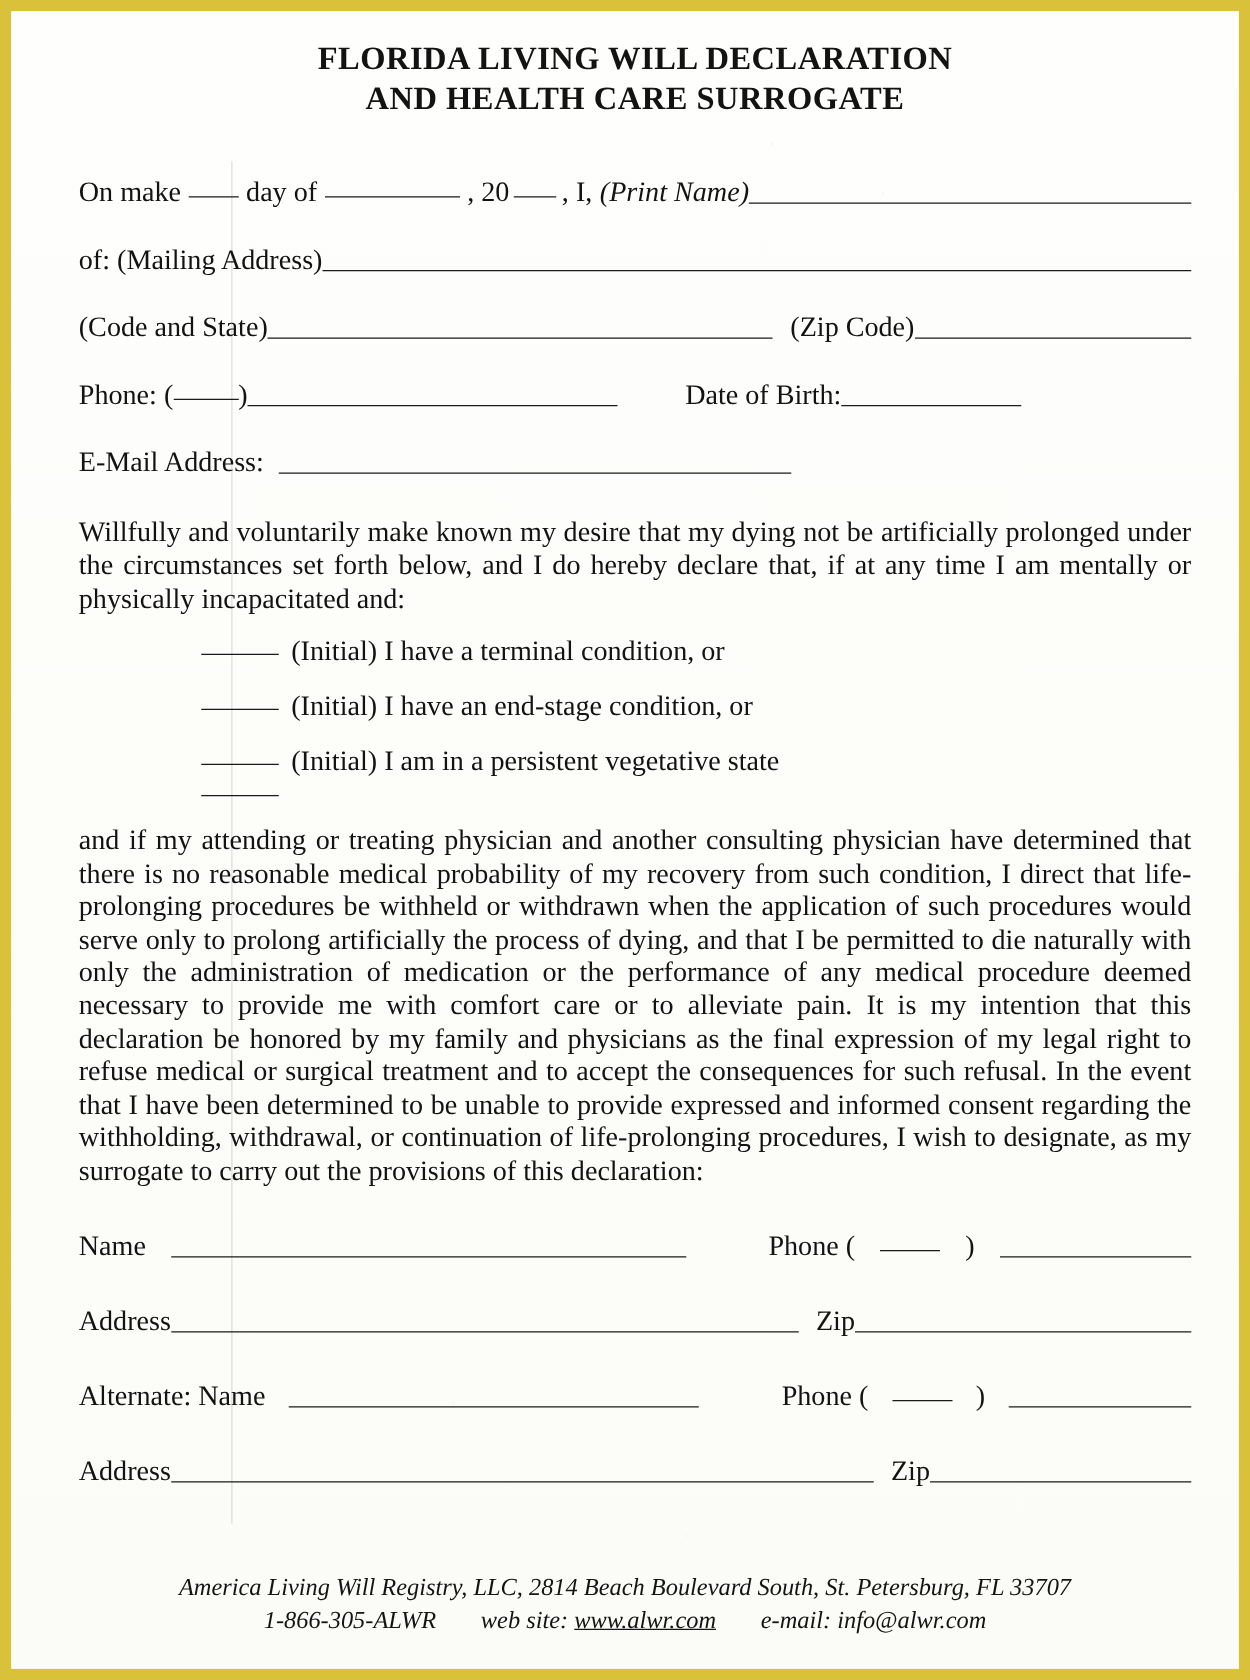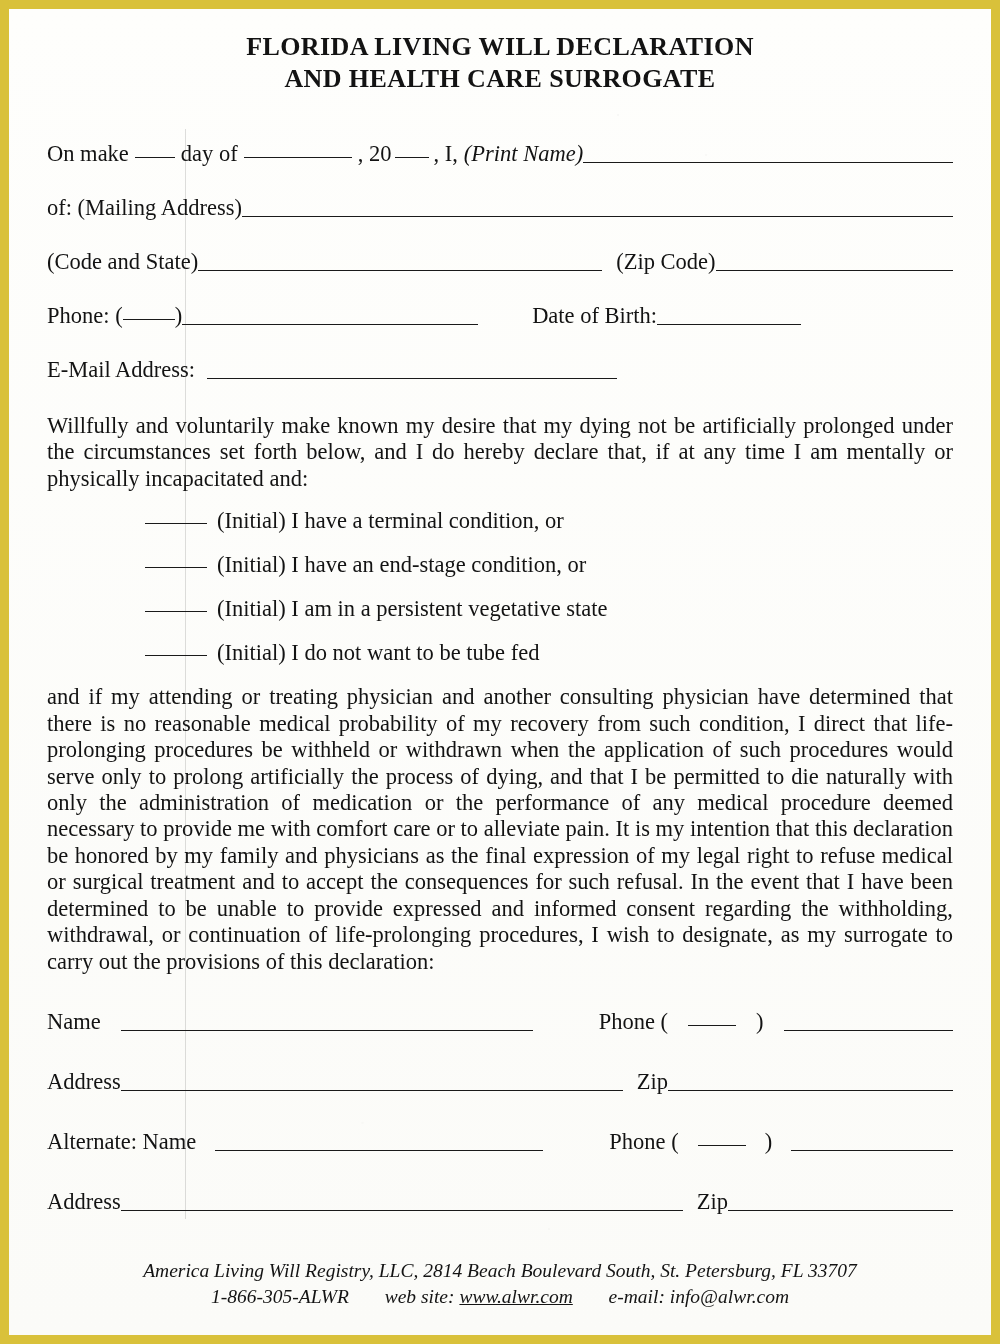--- a/index.html
+++ b/index.html
@@ -18,20 +18,21 @@
     position: relative;
     width: 1000px;
     height: 1344px;
     box-sizing: border-box;
     border-left: 9px solid #d9c13a;
     border-right: 9px solid #d9c13a;
     border-top: 9px solid #d9c13a;
     border-bottom: 9px solid #d9c13a;
     background: #fdfdfb;
     overflow: hidden;
+    padding-left: 16px;
   }
   #paper {
     position: absolute;
     inset: 0;
     background:
       radial-gradient(circle at 62% 8%,  rgba(0,0,0,.022) 0 1px, transparent 1.4px),
       radial-gradient(circle at 71% 11%, rgba(0,0,0,.020) 0 1px, transparent 1.4px),
       radial-gradient(circle at 24% 46%, rgba(0,0,0,.016) 0 1px, transparent 1.4px),
       radial-gradient(circle at 88% 62%, rgba(0,0,0,.018) 0 1px, transparent 1.4px),
       radial-gradient(circle at 36% 84%, rgba(0,0,0,.015) 0 1px, transparent 1.4px),
@@ -209,21 +210,20 @@
       <div class="init-row">
         <span class="init-blank"></span>
         <span>(Initial) I have an end-stage condition, or</span>
       </div>
       <div class="init-row">
         <span class="init-blank"></span>
         <span>(Initial) I am in a persistent vegetative state</span>
       </div>
       <div class="init-row">
         <span class="init-blank"></span>
-        <span>(Initial) I do not want to be tube fed</span>
       </div>
     </div>
 
     <div class="para" style="margin-top:6px;">and if my attending or treating physician and another consulting physician have determined that there is no reasonable medical probability of my recovery from such condition, I direct that life-prolonging procedures be withheld or withdrawn when the application of such procedures would serve only to prolong artificially the process of dying, and that I be permitted to die naturally with only the administration of medication or the performance of any medical procedure deemed necessary to provide me with comfort care or to alleviate pain. It is my intention that this declaration be honored by my family and physicians as the final expression of my legal right to refuse medical or surgical treatment and to accept the consequences for such refusal. In the event that I have been determined to be unable to provide expressed and informed consent regarding the withholding, withdrawal, or continuation of life-prolonging procedures, I wish to designate, as my surrogate to carry out the provisions of this declaration:</div>
 
     <div style="margin-top:34px;">
 
       <div class="frow" style="margin-bottom:34px;gap:20px;">
         <span class="lbl">Name</span>
         <span class="rule" style="width:412px;"></span>

